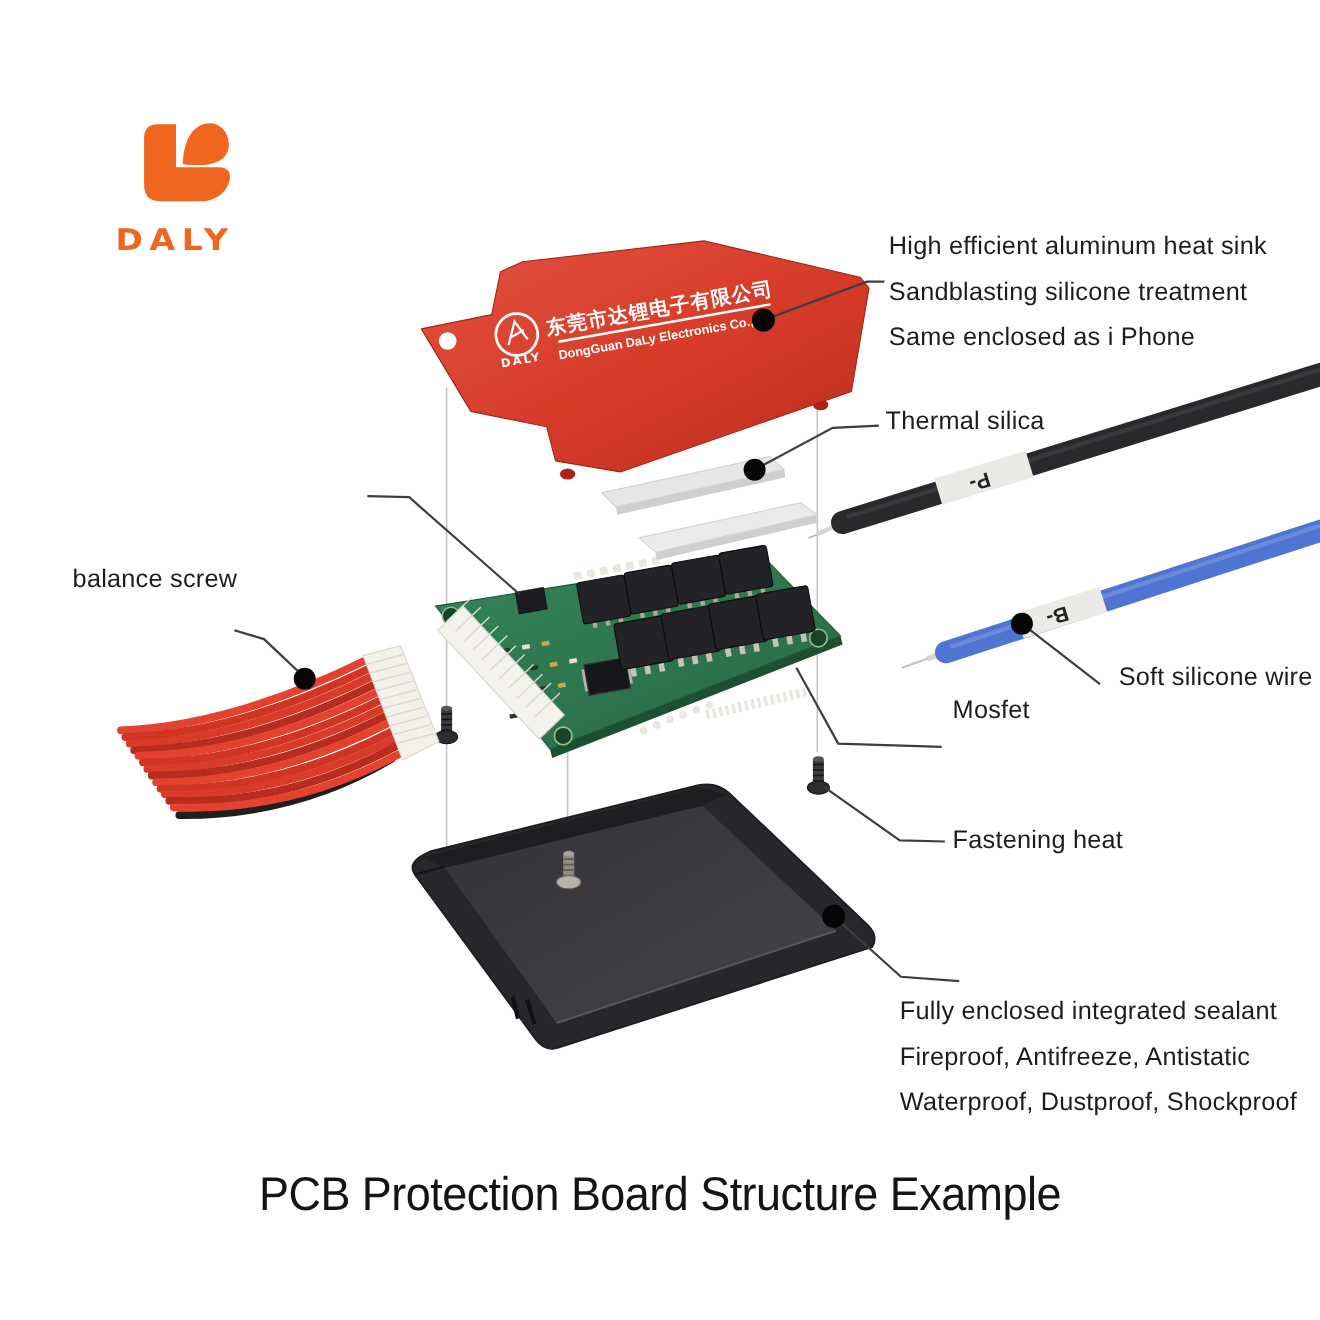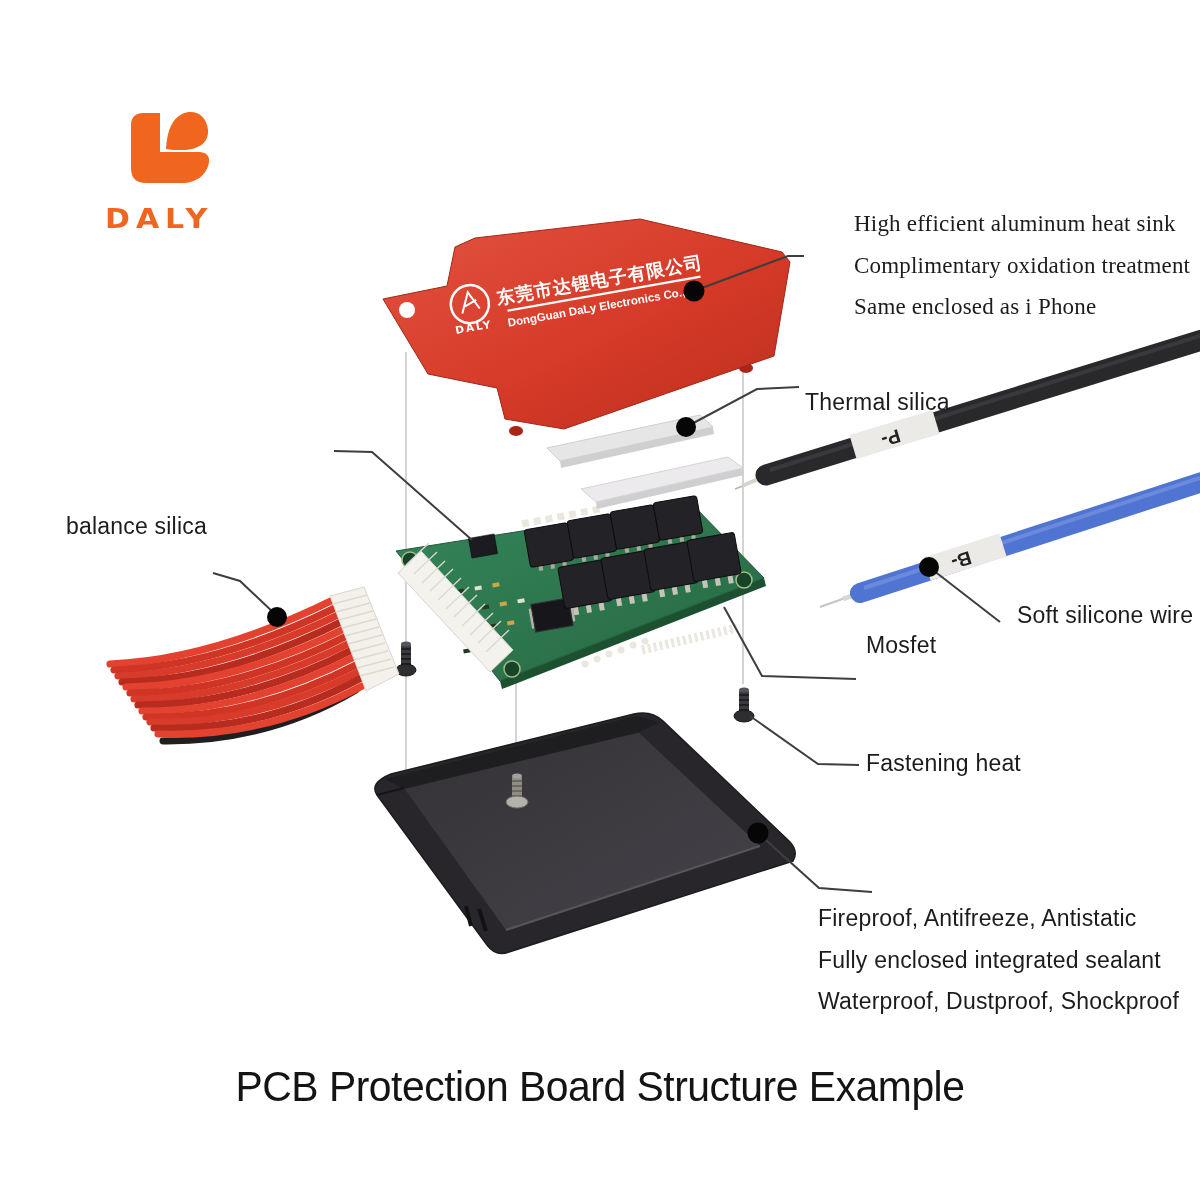--- a/index.html
+++ b/index.html
@@ -289,40 +289,40 @@
     <circle class="cdot" cx="694" cy="291" r="10.5"></circle>
     <circle class="cdot" cx="686" cy="427" r="10"></circle>
     <circle class="cdot" cx="277" cy="617" r="10"></circle>
     <circle class="cdot" cx="929" cy="567" r="10"></circle>
     <circle class="cdot" cx="758" cy="833" r="10.5"></circle>
   </g>
 </svg>
 
   <div class="wordmark">DALY</div>
 
-  <div class="lbl lbl-block" style="left:854px;top:203px;font-family:Liberation Serif, serif;">
+  <div class="lbl lbl-block" style="left:808px;top:203px;">
     <div class="ln">High efficient aluminum heat sink</div>
-    <div class="ln">Complimentary oxidation treatment</div>
+    <div class="ln">Sandblasting silicone treatment</div>
     <div class="ln">Same enclosed as i Phone</div>
   </div>
 
-  <div class="lbl" style="left:805px;top:389px;">Thermal silica</div>
+  <div class="lbl" style="left:805px;top:369px;">Thermal silica</div>
 
 
   <div class="lbl lbl-block" style="left:66px;top:506px;">
-    <div class="ln">balance silica</div>
+    <div class="ln">balance screw</div>
   </div>
 
   <div class="lbl" style="left:1017px;top:602px;">Soft silicone wire</div>
 
   <div class="lbl" style="left:866px;top:632px;">Mosfet</div>
 
   <div class="lbl" style="left:866px;top:750px;">Fastening heat</div>
 
   <div class="lbl lbl-block" style="left:818px;top:898px;">
+    <div class="ln">Fully enclosed integrated sealant</div>
     <div class="ln">Fireproof, Antifreeze, Antistatic</div>
-    <div class="ln">Fully enclosed integrated sealant</div>
     <div class="ln">Waterproof, Dustproof, Shockproof</div>
   </div>
 
   <div class="title">PCB Protection Board Structure Example</div>
 
 </div>
 
 </body></html>

